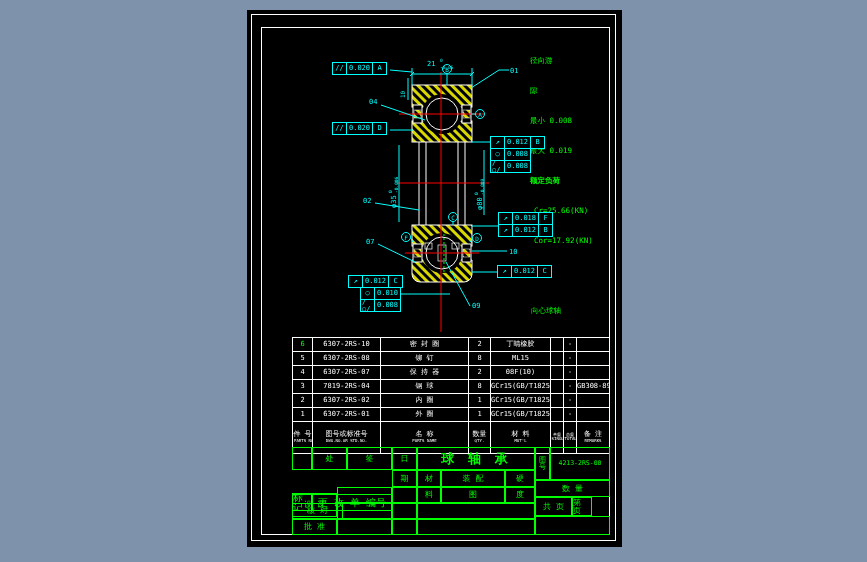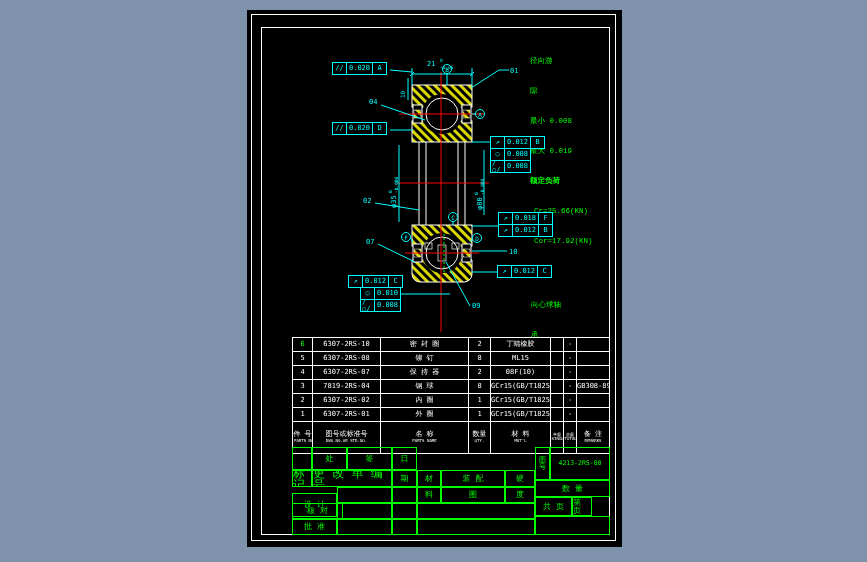--- a/index.html
+++ b/index.html
@@ -27,21 +27,21 @@
                       text-align:center;padding:0;overflow:hidden;white-space:nowrap;height:13px;line-height:1.1;}
   .parts th{height:31px;}
   .h-zh{font-size:7px}.h-en{font-size:4.5px;transform:scale(.9)}
   .parts tbody tr:first-child td:first-child{color:#0f0;}
 
   
   .tblock{position:absolute;left:45px;top:437px;width:318px;height:88px;}
   .tb-cell{position:absolute;border:1px solid #0f0;color:#0f0;display:flex;align-items:center;
            justify-content:center;font-size:8px;box-sizing:border-box;overflow:hidden;line-height:1;}
   .tb-title{font-size:13px;font-weight:bold;letter-spacing:3px;}
-  .tb-small{font-size:12px;}
+  .tb-small{font-size:10px;margin-top:24px;}
   .tb-col{flex-direction:column;font-size:7px;}
 </style>
 </head>
 <body>
 
 <div class="page">
  <div class="canvas">
   <div class="frame-outer"></div>
   <div class="frame-inner"></div>
 
@@ -150,30 +150,30 @@
       <text x="159" y="229.5" font-size="6" text-anchor="middle">F</text>
       <text x="263" y="63" font-size="7">01</text>
       <text x="122" y="94" font-size="7">04</text>
       <text x="116" y="193" font-size="7">02</text>
       <text x="119" y="234" font-size="7">07</text>
       <text x="262" y="244" font-size="7">10</text>
       <text x="225" y="298" font-size="7">09</text>
     </g>
   </svg>
 
-  <div class="note" style="left:283px;top:26px;width:78px;font-family:Liberation Mono, monospace;">
+  <div class="note" style="left:283px;top:26px;width:78px;">
     <div>径向游</div>
     <div>隙</div>
     <div>最小 0.008</div>
     <div>最大 0.019</div>
     <div style="font-weight:bold">额定负荷</div>
     <div style="padding-left:4px">Cr=25.66(KN)</div>
     <div style="padding-left:4px">Cor=17.92(KN)</div>
   </div>
-  <div class="note" style="left:284px;top:270px;width:60px;font-family:Liberation Mono, monospace;">
+  <div class="note" style="left:284px;top:276px;width:60px;font-family:Liberation Mono, monospace;">
     <div>向心球轴</div>
     <div>承</div>
   </div>
 
   <div class="fcf" style="left:85px;top:52px;">
     <span class="c-sym">//</span>
         <span class="c-val">0.020</span>
         <span class="c-ref">A</span>
   </div>
   <div class="fcf" style="left:85px;top:112px;">
@@ -343,20 +343,21 @@
     <div class="tb-cell" style="left:0;top:46px;width:45px;height:24px">设 计</div>
     <div class="tb-cell" style="left:45px;top:40px;width:55px;height:16px"></div>
     <div class="tb-cell" style="left:100px;top:40px;width:25px;height:16px"></div>
     <div class="tb-cell" style="left:0;top:56px;width:51px;height:16px">核 对</div>
     <div class="tb-cell" style="left:45px;top:56px;width:55px;height:16px"></div>
     <div class="tb-cell" style="left:100px;top:56px;width:25px;height:16px"></div>
     <div class="tb-cell" style="left:0;top:72px;width:45px;height:16px">批 准</div>
     <div class="tb-cell" style="left:45px;top:72px;width:55px;height:16px"></div>
     <div class="tb-cell" style="left:100px;top:72px;width:25px;height:16px"></div>
 
+    <div class="tb-cell tb-title" style="left:125px;top:0;width:118px;height:23px">球 轴 承</div>
     <div class="tb-cell" style="left:125px;top:23px;width:24px;height:17px">材</div>
     <div class="tb-cell" style="left:149px;top:23px;width:64px;height:17px">装 配</div>
     <div class="tb-cell" style="left:213px;top:23px;width:30px;height:17px">硬</div>
     <div class="tb-cell" style="left:125px;top:40px;width:24px;height:16px">料</div>
     <div class="tb-cell" style="left:149px;top:40px;width:64px;height:16px">图</div>
     <div class="tb-cell" style="left:213px;top:40px;width:30px;height:16px">度</div>
     <div class="tb-cell" style="left:125px;top:56px;width:118px;height:16px"></div>
     <div class="tb-cell" style="left:125px;top:72px;width:118px;height:16px"></div>
 
     <div class="tb-cell tb-col" style="left:243px;top:0;width:15px;height:33px">

